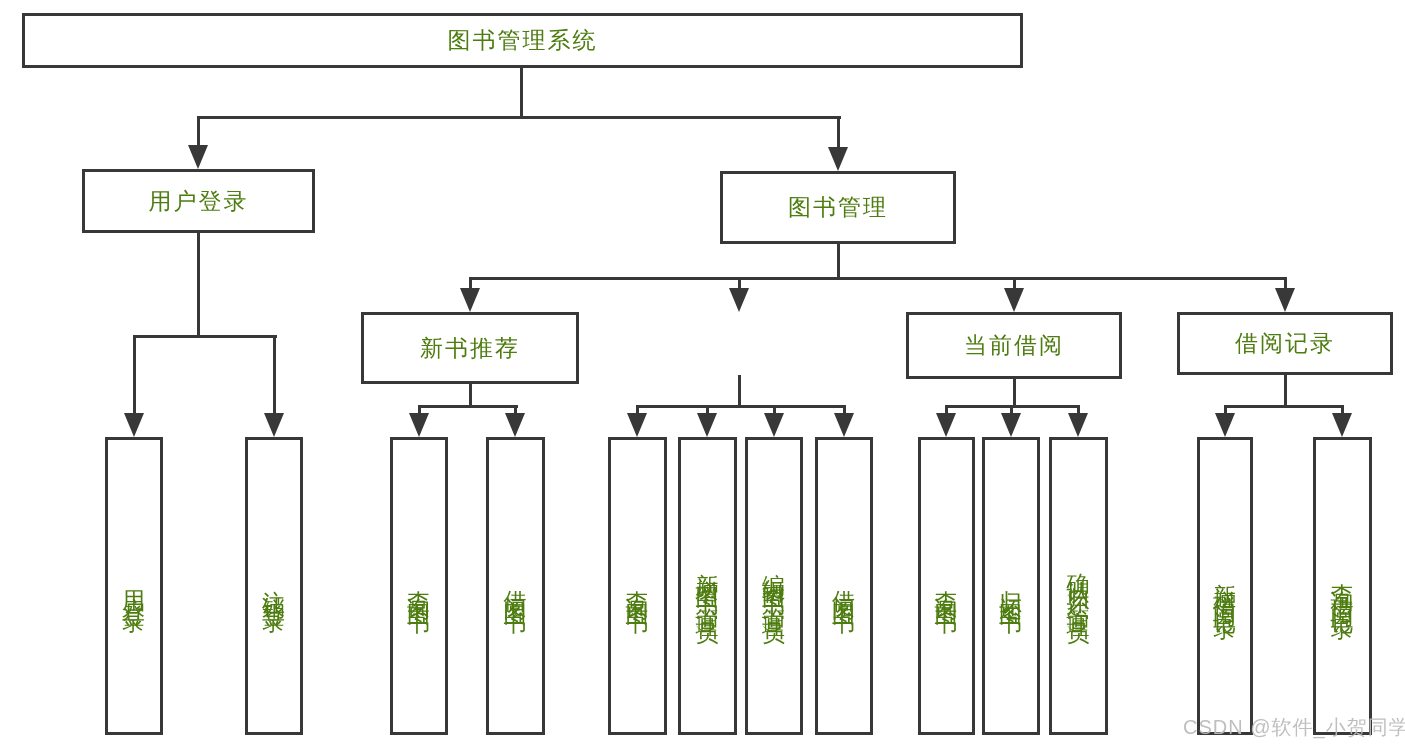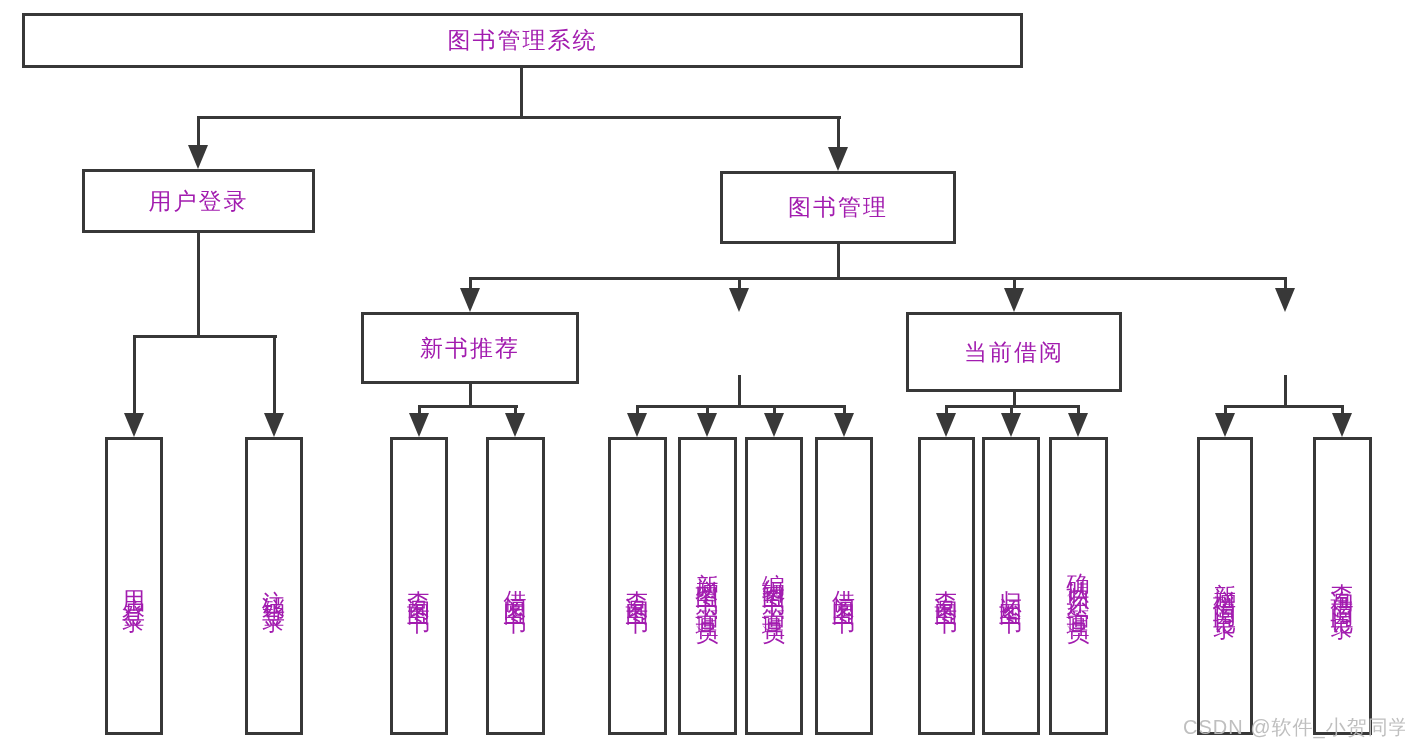--- a/index.html
+++ b/index.html
@@ -16,21 +16,21 @@
     overflow: hidden;
   }
   .node {
     position: absolute;
     box-sizing: border-box;
     border: 3px solid #383838;
     background: #ffffff;
     display: flex;
     align-items: center;
     justify-content: center;
-    color: #a21caf;
+    color: #4d7c0f;
     z-index: 2;
   }
   .h-label {
     font-size: 23px;
     letter-spacing: 2px;
     white-space: nowrap;
   }
   .leaf-box {
     top: 437px;
     height: 298px;
@@ -139,22 +139,25 @@
   <div class="node" style="left:82px;top:169px;width:233px;height:64px">
     <span class="h-label">用户登录</span>
   </div>
   <div class="node" style="left:720px;top:171px;width:236px;height:73px">
     <span class="h-label">图书管理</span>
   </div>
 
   <div class="node" style="left:361px;top:312px;width:218px;height:72px">
     <span class="h-label">新书推荐</span>
   </div>
-  <div class="node" style="left:906px;top:312px;width:216px;height:80px">
+  <div class="node" style="left:906px;top:312px;width:216px;height:67px">
     <span class="h-label">当前借阅</span>
+  </div>
+  <div class="node" style="left:1177px;top:312px;width:216px;height:63px">
+    <span class="h-label">借阅记录</span>
   </div>
 
   <div class="node leaf-box" style="left:105px;width:58px">
     <span class="v-label">用户登录</span>
   </div>
   <div class="node leaf-box" style="left:245px;width:58px">
     <span class="v-label">注销登录</span>
   </div>
 
   <div class="node leaf-box" style="left:390px;width:58px">

